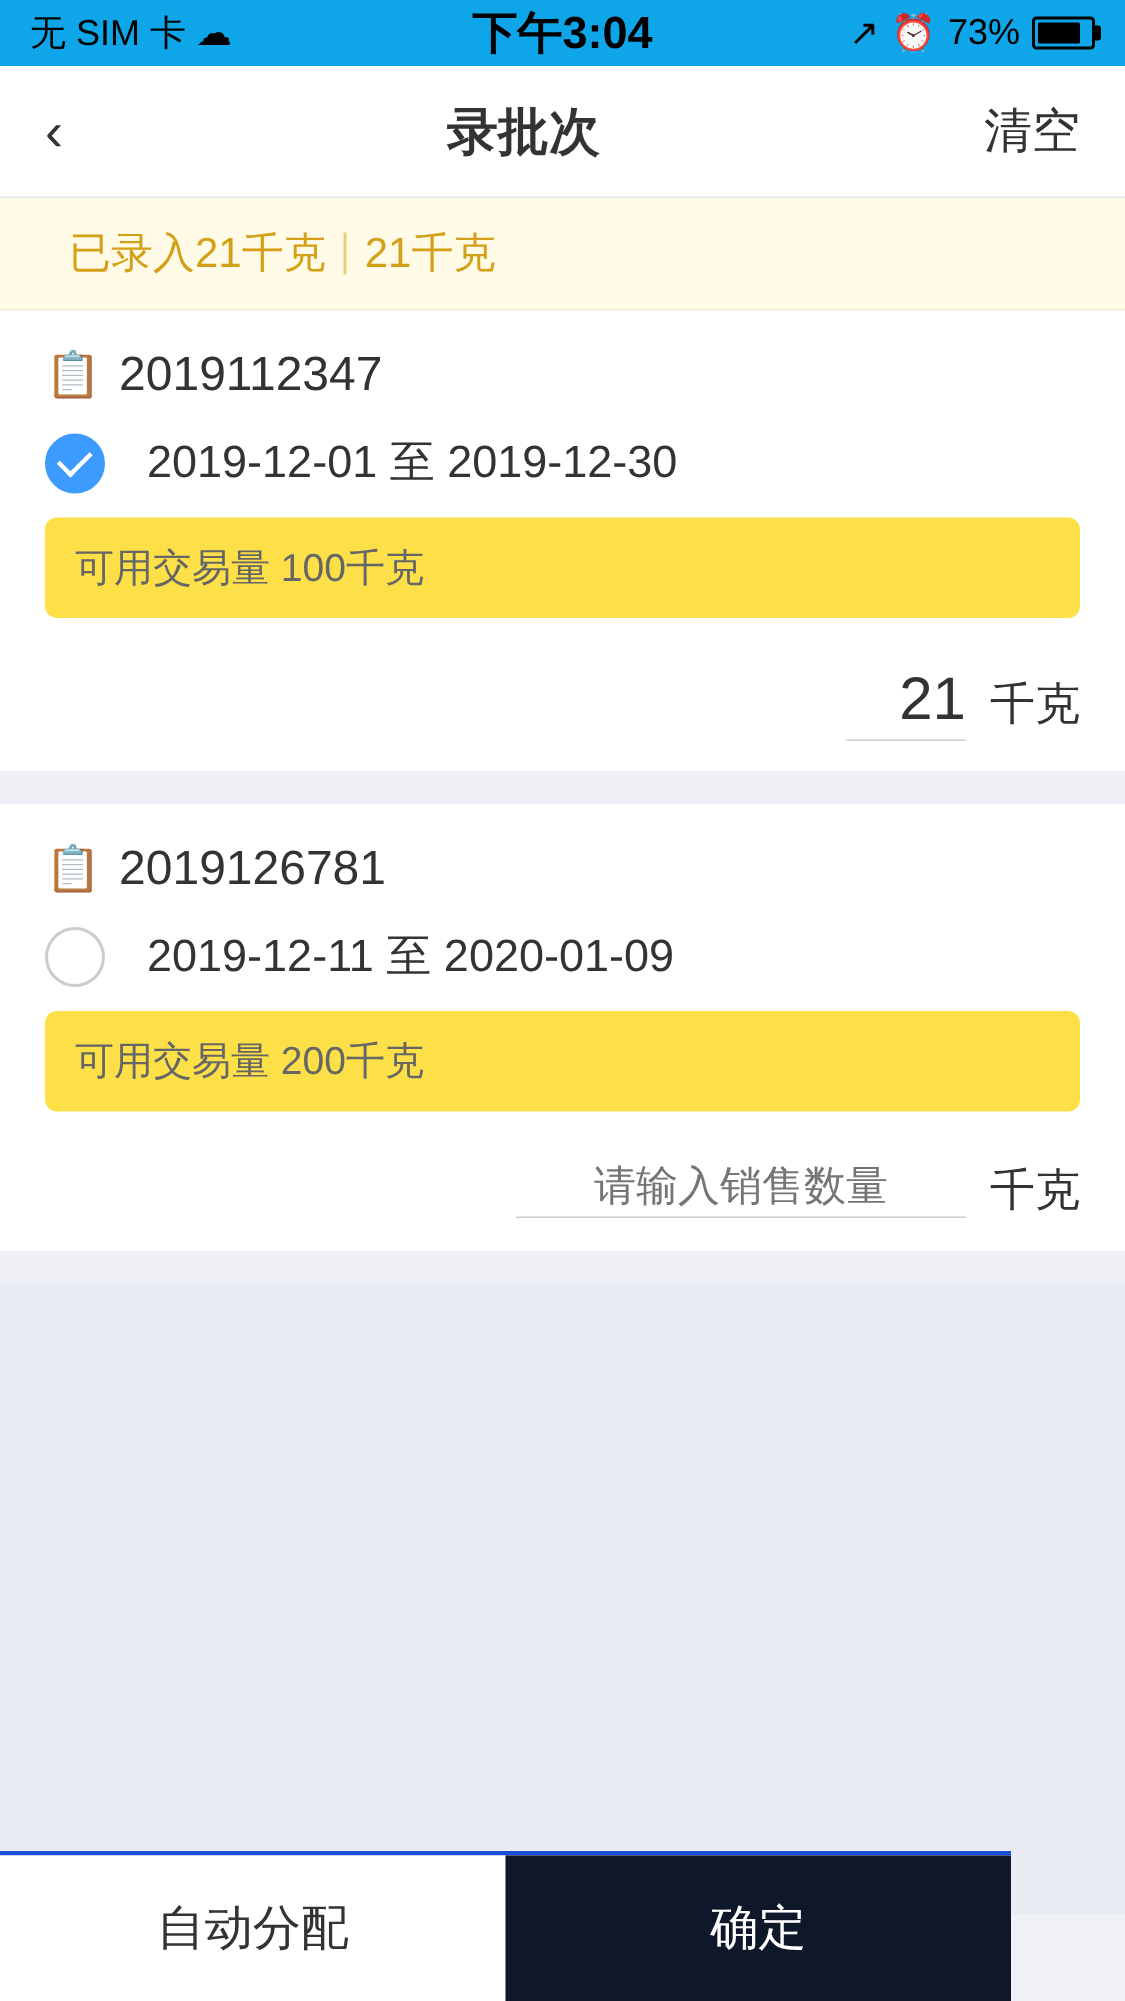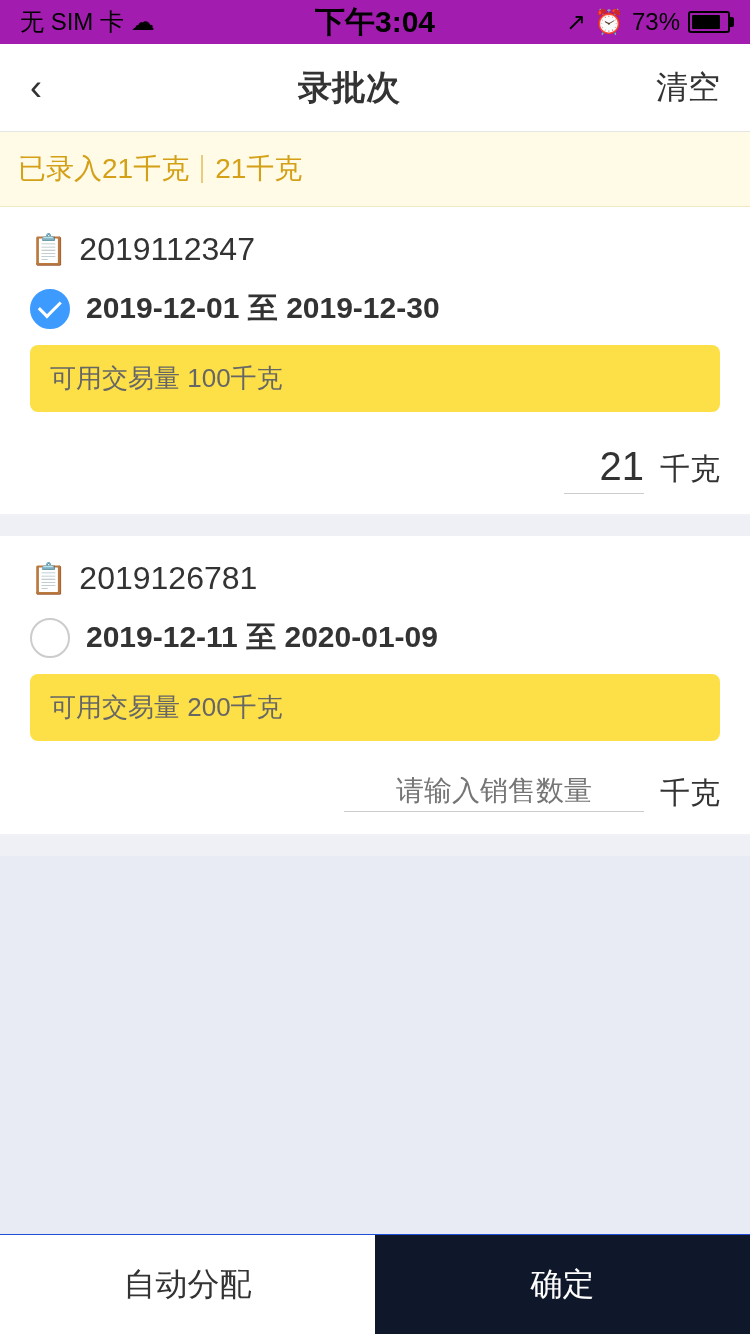--- a/index.html
+++ b/index.html
@@ -9,21 +9,21 @@
       min-height: 1334px;
       font-family: -apple-system, 'PingFang SC', 'Helvetica Neue', sans-serif;
       background: #f0f2f7;
       font-size: 28px;
     }
 
     
     .status-bar {
       width: 100%;
       height: 44px;
-      background: #a21caf;
+      background: #0ea5e9;
       display: flex;
       align-items: center;
       justify-content: space-between;
       padding: 0 20px;
       font-size: 24px;
       color: #000;
       gap: 20px;
     }
     .status-left {
       display: flex;
@@ -68,21 +68,21 @@
     }
     .nav-clear {
       font-size: 32px;
       color: #333;
       cursor: pointer;
     }
 
     
     .info-bar {
       background: #fffbe6;
-      padding: 18px 18px;
+      padding: 18px 46px;
       display: flex;
       align-items: center;
       gap: 12px;
       font-size: 28px;
       color: #d4a017;
       border-bottom: 1px solid #f0e8c0;
     }
     .info-divider {
       width: 2px;
       height: 28px;
@@ -109,22 +109,21 @@
     .batch-id {
       font-size: 32px;
       color: #333;
       font-weight: 500;
     }
 
     .batch-date-row {
       display: flex;
       align-items: center;
       padding: 8px 30px 16px 30px;
-      gap: 16px;
-      font-weight: bold;
+      gap: 28px;
     }
 
     .radio-circle {
       width: 40px;
       height: 40px;
       border-radius: 50%;
       border: 2px solid #ccc;
       background: #fff;
       flex-shrink: 0;
       display: flex;
@@ -205,25 +204,25 @@
       flex: 1;
       background: #e8ebf3;
       min-height: 400px;
     }
 
     
     .bottom-bar {
       position: fixed;
       bottom: 0;
       left: 0;
-      width: 750px;
+      width: 674px;
       height: 100px;
       display: flex;
       background: #fff;
-      border-top: 1px solid #1d4ed8;
+      border-top: 3px solid #1d4ed8;
     }
     .btn-auto {
       flex: 1;
       display: flex;
       align-items: center;
       justify-content: center;
       font-size: 32px;
       color: #333;
       background: #fff;
       cursor: pointer;

